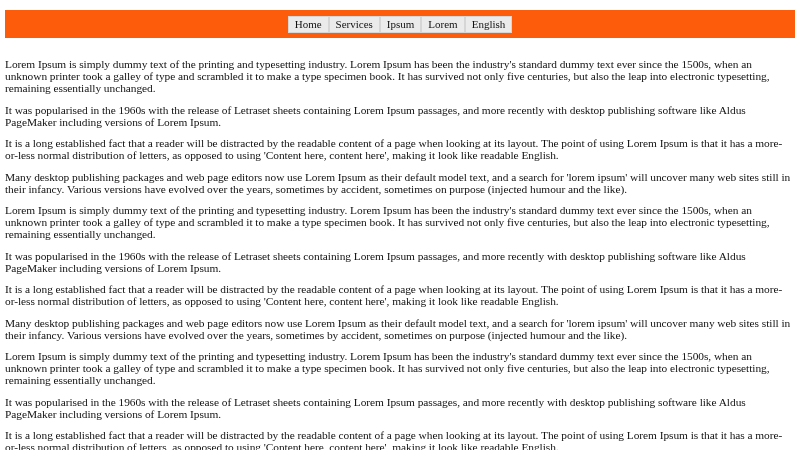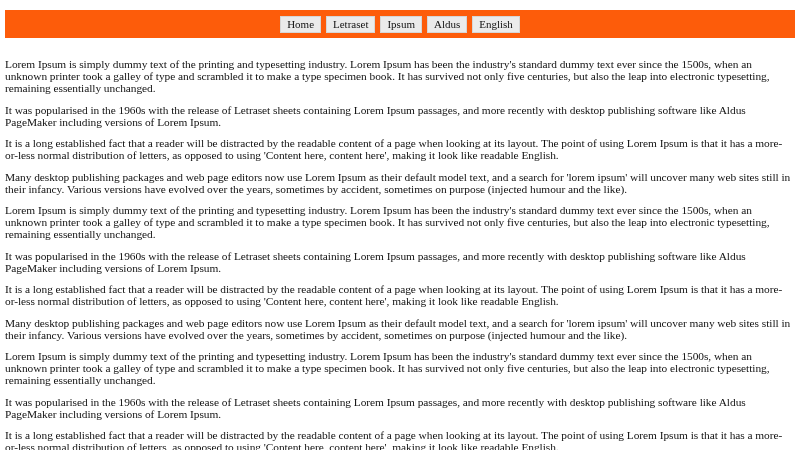--- a/index.html
+++ b/index.html
@@ -17,21 +17,20 @@
     }
     .page {
       padding: 10px 5px 0 5px;
     }
     .navbar {
       background: #fd5c0a;
       height: 28px;
       display: flex;
       justify-content: center;
       align-items: center;
-      gap: 5px;
     }
     .nav-btn {
       background: #ebebeb;
       border: 1px solid #d6d6d6;
       color: #111;
       font-family: "Liberation Serif", "DejaVu Serif", serif;
       font-size: 11px;
       height: 17px;
       line-height: 15px;
       padding: 0 6px;
@@ -48,23 +47,23 @@
       font-size: 11.4px;
       letter-spacing: -0.05px;
     }
   </style>
 </head>
 <body>
 
 <div class="page">
   <nav class="navbar">
     <a class="nav-btn">Home</a>
-    <a class="nav-btn">Letraset</a>
+    <a class="nav-btn">Services</a>
     <a class="nav-btn">Ipsum</a>
-    <a class="nav-btn">Aldus</a>
+    <a class="nav-btn">Lorem</a>
     <a class="nav-btn">English</a>
   </nav>
 
   <main class="content">
     <p>Lorem Ipsum is simply dummy text of the printing and typesetting industry. Lorem Ipsum has been the industry's standard dummy text ever since the 1500s, when an unknown printer took a galley of type and scrambled it to make a type specimen book. It has survived not only five centuries, but also the leap into electronic typesetting, remaining essentially unchanged.</p>
     <p>It was popularised in the 1960s with the release of Letraset sheets containing Lorem Ipsum passages, and more recently with desktop publishing software like Aldus PageMaker including versions of Lorem Ipsum.</p>
     <p>It is a long established fact that a reader will be distracted by the readable content of a page when looking at its layout. The point of using Lorem Ipsum is that it has a more-or-less normal distribution of letters, as opposed to using 'Content here, content here', making it look like readable English.</p>
     <p>Many desktop publishing packages and web page editors now use Lorem Ipsum as their default model text, and a search for 'lorem ipsum' will uncover many web sites still in their infancy. Various versions have evolved over the years, sometimes by accident, sometimes on purpose (injected humour and the like).</p>
     <p>Lorem Ipsum is simply dummy text of the printing and typesetting industry. Lorem Ipsum has been the industry's standard dummy text ever since the 1500s, when an unknown printer took a galley of type and scrambled it to make a type specimen book. It has survived not only five centuries, but also the leap into electronic typesetting, remaining essentially unchanged.</p>
     <p>It was popularised in the 1960s with the release of Letraset sheets containing Lorem Ipsum passages, and more recently with desktop publishing software like Aldus PageMaker including versions of Lorem Ipsum.</p>

